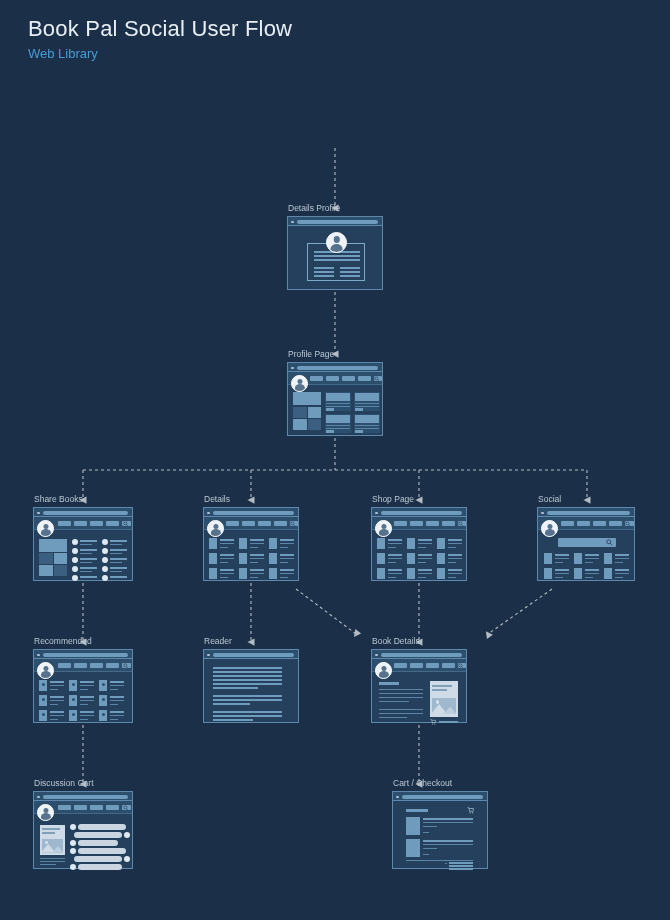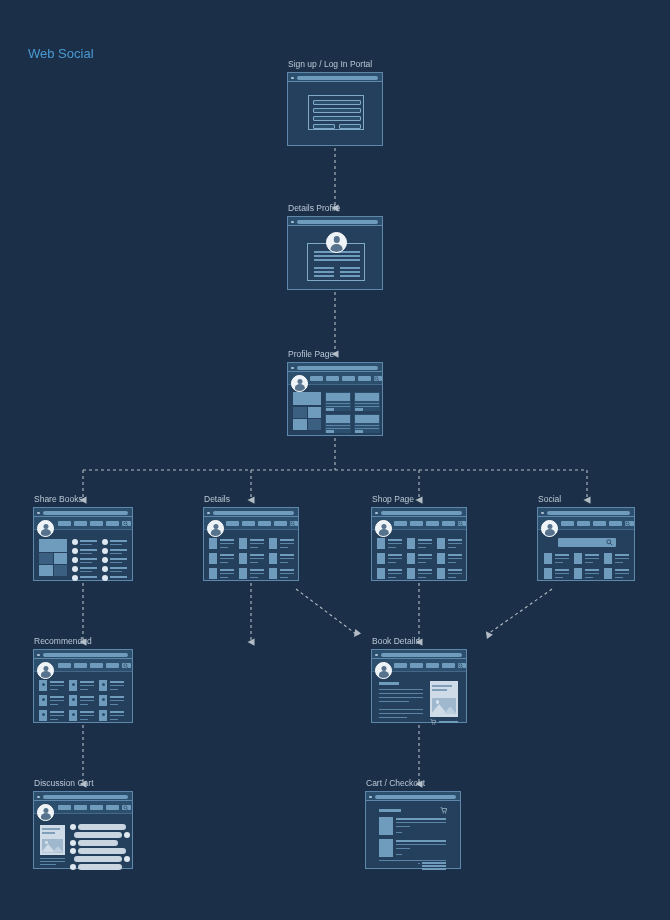--- a/index.html
+++ b/index.html
@@ -94,21 +94,22 @@
      clip-path:polygon(50% 0,100% 100%,0 100%);}
   .cover .ph .mt2{position:absolute;right:-4%;bottom:0;width:56%;height:46%;background:#bccfdf;
      clip-path:polygon(50% 0,100% 100%,0 100%);}
   .cover .cline{position:absolute;height:2px;background:#7fa0b8;}
 </style>
 </head>
 <body>
 
 <div id="stage">
 
-  <div class="page-subtitle">Web Social</div>
+  <div class="page-title">Book Pal Social User Flow</div>
+  <div class="page-subtitle">Web Library</div>
 
   <svg id="wires" viewBox="0 0 670 920">
     <defs>
       <marker id="ah" markerWidth="8" markerHeight="8" refX="3.6" refY="4" orient="auto">
         <path d="M0.4,0.8 L7.0,0.8 L3.7,7.2 Z" fill="#b3bcc4"></path>
       </marker>
     </defs>
     <g stroke="#b3bcc4" stroke-width="1.1" stroke-dasharray="3,3" fill="none" marker-end="url(#ah)">
 
       <path d="M335,148 L335,208"></path>
@@ -130,38 +131,20 @@
       <path d="M419,583 L419,642"></path>
 
       <path d="M296,589 L356,634"></path>
       <path d="M552,589 L488,634"></path>
 
       <path d="M83,725 L83,784"></path>
       <path d="M419,725 L419,784"></path>
     </g>
   </svg>
 
-  <div class="node" style="left:287px;top:72px;width:96px;height:74px;">
-    <div class="node-label">Sign up / Log In Portal</div>
-    <div class="win" style="width:96px;height:74px;">
-      <div class="chrome">
-        <div class="dot"></div>
-        <div class="addr"></div>
-      </div>
-      <div class="body">
-        <div class="outlinebox" style="left:20px;top:13px;width:56px;height:35px;">
-          <div class="field" style="left:4px;top:4px;width:48px;"></div>
-          <div class="field" style="left:4px;top:12px;width:48px;"></div>
-          <div class="field" style="left:4px;top:20px;width:48px;"></div>
-          <div class="btnmini" style="left:4px;top:28px;width:22px;"></div>
-          <div class="btnmini" style="left:30px;top:28px;width:22px;"></div>
-        </div>
-      </div>
-    </div>
-  </div>
 
   <div class="node" style="left:287px;top:216px;width:96px;height:74px;">
     <div class="node-label">Details Profile</div>
     <div class="win" style="width:96px;height:74px;">
       <div class="chrome">
         <div class="dot"></div>
         <div class="addr"></div>
       </div>
       <div class="body">
         <div class="outlinebox" style="left:19px;top:17px;width:58px;height:38px;">
@@ -629,20 +612,45 @@
               <div class="" style="position:absolute;left:2.5px;top:3px;width:3px;height:3px;background:#2d4f6e;border-radius:50%;"></div>
               <div class="line" style="position:absolute;left:11px;top:1px;width:14px;"></div>
               <div class="line-thin" style="position:absolute;left:11px;top:5px;width:14px;"></div>
               <div class="line-thin" style="position:absolute;left:11px;top:8.5px;width:8px;"></div>
             </div>
           </div>
       </div>
     </div>
   </div>
 
+  <div class="node" style="left:203px;top:649px;width:96px;height:74px;">
+    <div class="node-label">Reader</div>
+    <div class="win" style="width:96px;height:74px;">
+      <div class="chrome">
+        <div class="dot"></div>
+        <div class="addr"></div>
+      </div>
+      <div class="body">
+        <div id="reader-lines">
+            <div class="line" style="position:absolute;left:9px;top:8px;width:69.16px;"></div>
+            <div class="line" style="position:absolute;left:9px;top:12px;width:69.16px;"></div>
+            <div class="line" style="position:absolute;left:9px;top:16px;width:69.16px;"></div>
+            <div class="line" style="position:absolute;left:9px;top:20px;width:69.16px;"></div>
+            <div class="line" style="position:absolute;left:9px;top:24px;width:69.16px;"></div>
+            <div class="line" style="position:absolute;left:9px;top:28px;width:45.22px;"></div>
+            <div class="line" style="position:absolute;left:9px;top:36px;width:69.16px;"></div>
+            <div class="line" style="position:absolute;left:9px;top:40px;width:69.16px;"></div>
+            <div class="line" style="position:absolute;left:9px;top:44px;width:37.24px;"></div>
+            <div class="line" style="position:absolute;left:9px;top:52px;width:69.16px;"></div>
+            <div class="line" style="position:absolute;left:9px;top:56px;width:69.16px;"></div>
+            <div class="line" style="position:absolute;left:9px;top:60px;width:39.900000000000006px;"></div>
+          </div>
+      </div>
+    </div>
+  </div>
 
   <div class="node" style="left:371px;top:649px;width:96px;height:74px;">
     <div class="node-label">Book Details</div>
     <div class="win" style="width:96px;height:74px;">
       <div class="chrome">
         <div class="dot"></div>
         <div class="addr"></div>
       </div>
       <div class="body">
         <div class="navbar">
@@ -736,21 +744,21 @@
           <div class="bubble" style="left:44px;top:47px;width:48px;"></div>
           <div class="circ" style="left:90px;top:55px;width:6px;height:6px;"></div>
           <div class="bubble" style="left:40px;top:55px;width:48px;"></div>
           <div class="circ" style="left:36px;top:63px;width:6px;height:6px;"></div>
           <div class="bubble" style="left:44px;top:63px;width:44px;"></div>
         </div>
       </div>
     </div>
   </div>
 
-  <div class="node" style="left:365px;top:791px;width:96px;height:89px;">
+  <div class="node" style="left:392px;top:791px;width:96px;height:89px;">
     <div class="node-label">Cart / Checkout</div>
     <div class="win" style="width:96px;height:78px;">
       <div class="chrome">
         <div class="dot"></div>
         <div class="addr"></div>
       </div>
       <div class="body">
         <div class="blk" style="left:13px;top:8px;width:22px;height:3px;"></div>
         <svg style="position:absolute;left:74px;top:6px;width:7px;height:7px;" viewBox="0 0 12 12">
           <path d="M1,1 L3,1 L4.6,7.4 L10.4,7.4 L11.4,2.6 L3.6,2.6" fill="none" stroke="#b9cfe0" stroke-width="1.1"></path>

